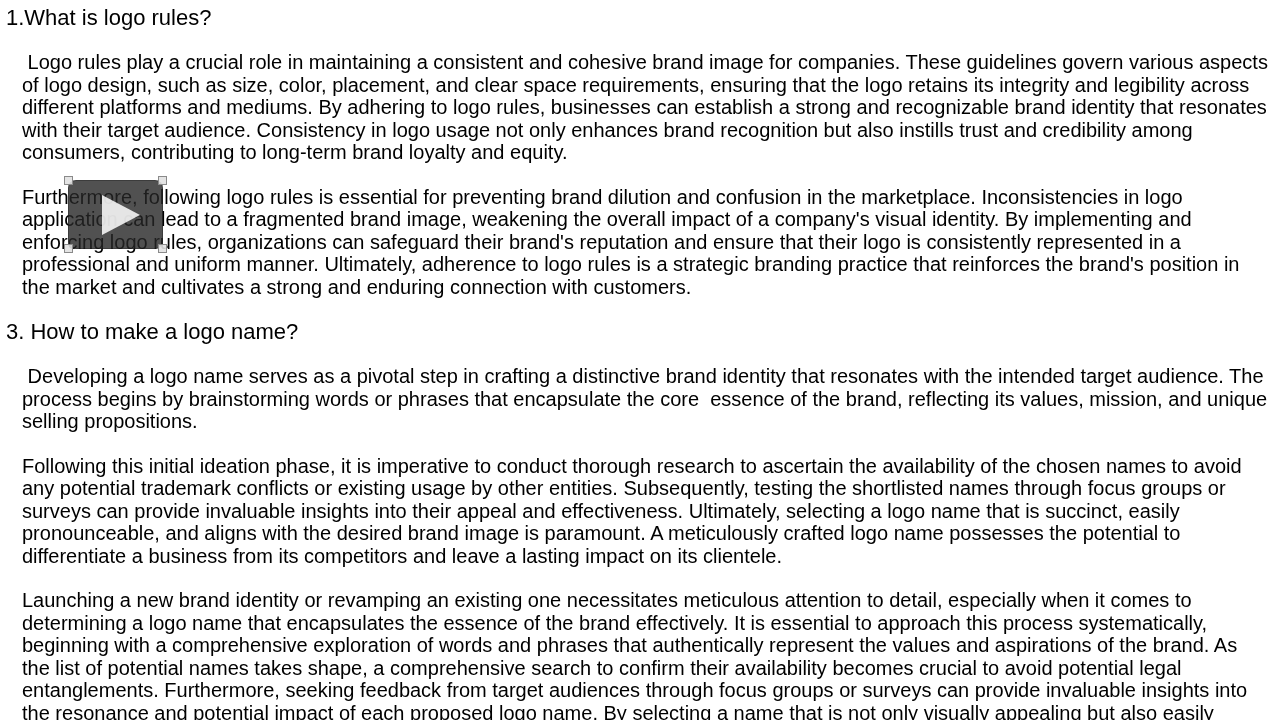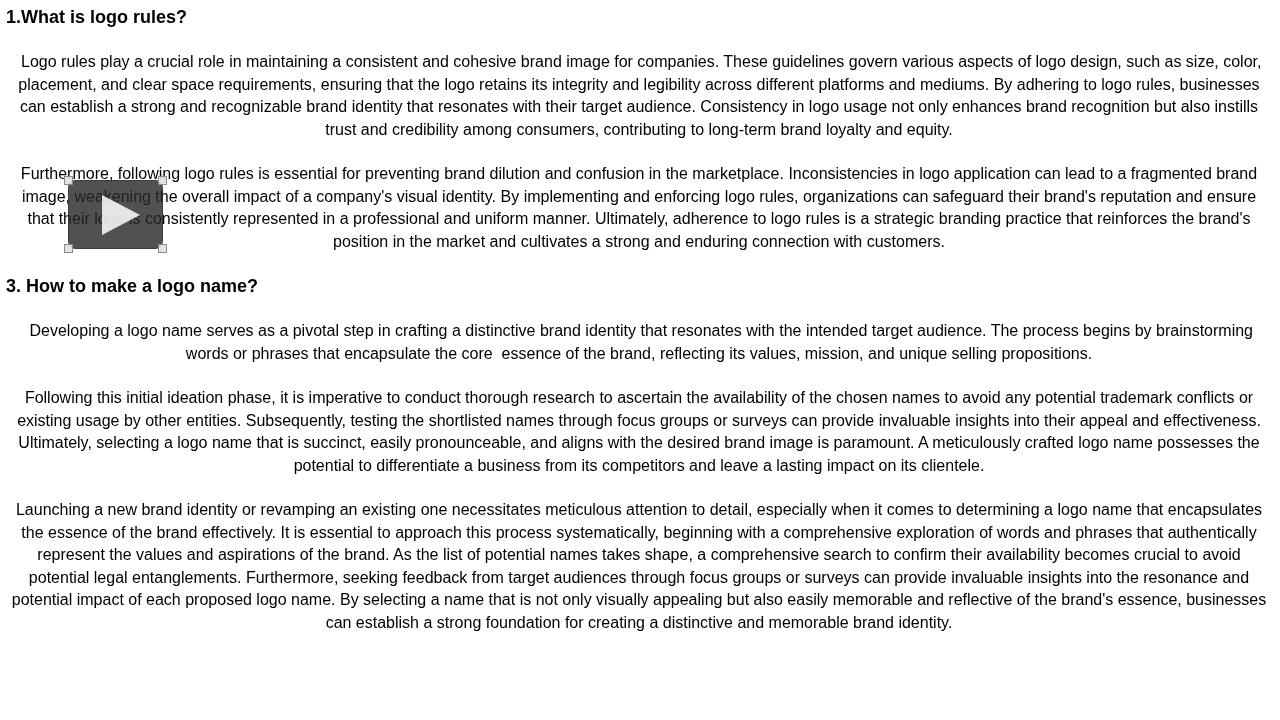--- a/index.html
+++ b/index.html
@@ -12,32 +12,31 @@
     height: 720px;
     overflow: hidden;
     position: relative;
     font-family: "Liberation Sans", "DejaVu Sans", sans-serif;
     color: #000000;
   }
   .doc {
     padding: 6px 12px 0 6px;
   }
   .doc h1, .doc h2 {
-    font-size: 18px;
+    font-size: 22px;
     line-height: 23px;
-    font-weight: bold;
+    font-weight: normal;
     margin: 0 0 22px 0;
     white-space: pre-wrap;
   }
   .doc p {
-    font-size: 16px;
+    font-size: 20px;
     line-height: 22.5px;
-    margin: 0 0 22px 4px;
+    margin: 0 0 22px 16px;
     white-space: pre-wrap;
-    text-align: center;
   }
   
   .video-overlay {
     position: absolute;
     left: 68px;
     top: 180px;
     width: 95px;
     height: 69px;
     background: rgba(38, 38, 38, 0.80);
     border: 1px solid rgba(0, 0, 0, 0.25);

